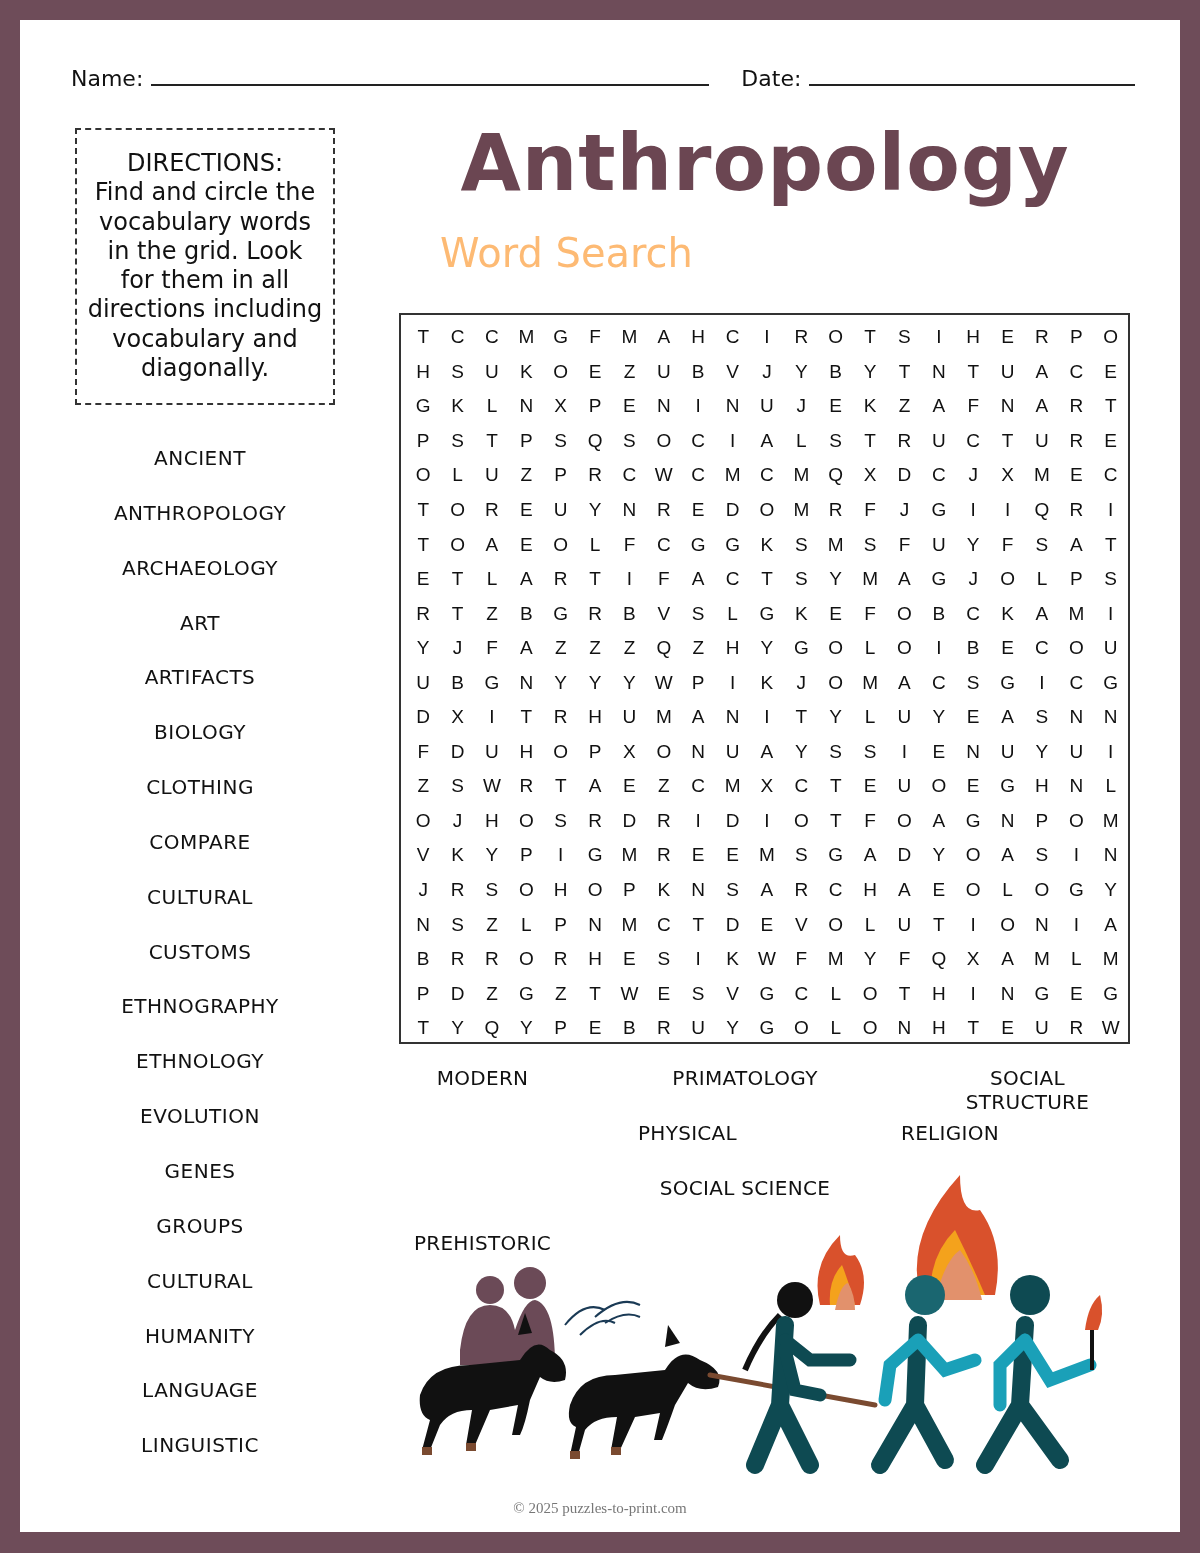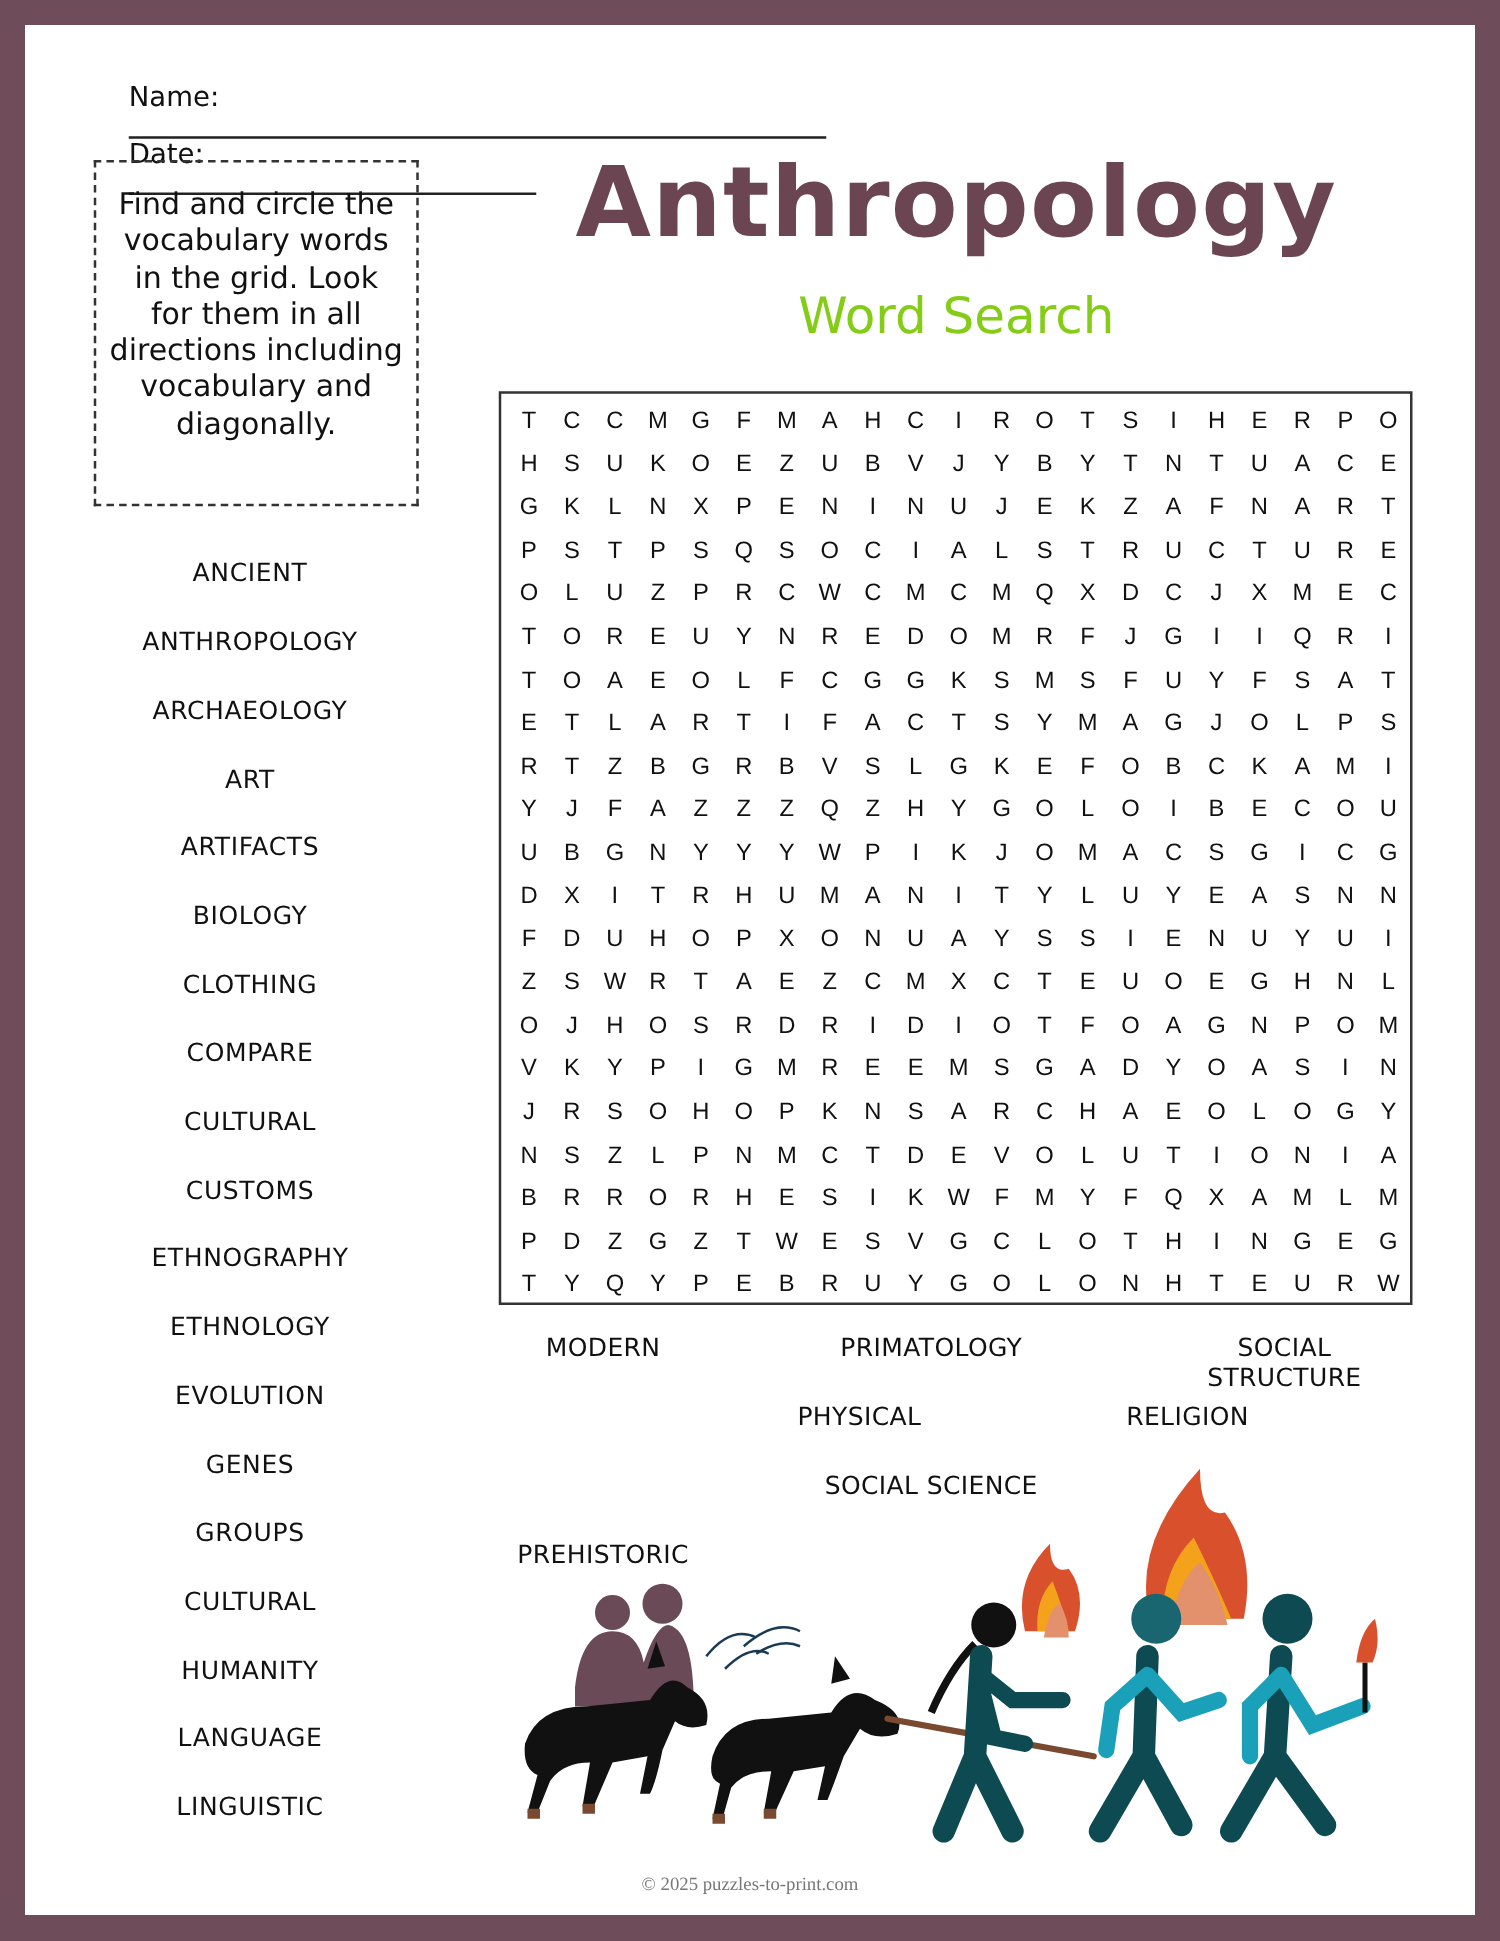--- a/index.html
+++ b/index.html
@@ -1,35 +1,35 @@
 <!DOCTYPE html>
 <html><head>
 <meta charset="utf-8">
 <style>
   * { box-sizing: border-box; margin: 0; padding: 0; }
   html, body { width: 1200px; height: 1553px; background: #6e4c59; overflow: hidden; }
   body { position: relative; font-family: "DejaVu Sans", sans-serif; color: #111; }
   .page { position: absolute; left: 20px; top: 20px; width: 1160px; height: 1512px; background: #fff; }
 
-  .name-row { position: absolute; top: 66px; left: 71px; font-size: 22px; display: flex; align-items: baseline; flex-direction: column; }
+  .name-row { position: absolute; top: 66px; left: 71px; font-size: 22px; display: flex; align-items: baseline; }
   .name-row .label { margin-right: 8px; }
   .name-row .line { display: inline-block; border-bottom: 2px solid #222; height: 20px; }
   .name-line { width: 558px; }
   .date-label { margin-left: 32px; }
   .date-line { width: 326px; }
 
   .directions { position: absolute; left: 75px; top: 128px; width: 260px; height: 277px;
     border: 2px dashed #333; text-align: center; font-size: 24px; line-height: 29.3px;
     padding-top: 19px; color: #111; }
 
   .title { position: absolute; left: 440px; width: 650px; top: 118px; text-align: center;
     font-family: "DejaVu Sans", sans-serif; font-weight: bold; font-size: 78px; color: #6b4652;
     letter-spacing: 1px; }
-  .subtitle { position: absolute; left: 440px; width: 650px; top: 230px; text-align: center;
-    font-size: 40px; color: #84cc16; font-family: "DejaVu Sans", sans-serif; }
+  .subtitle { position: absolute; left: 440px; width: 650px; top: 230px; 
+    font-size: 40px; color: #fdba74; font-family: "DejaVu Sans", sans-serif; }
 
   .left-words { position: absolute; left: 80px; width: 240px; top: 446px; }
   .left-words .w { height: 54.85px; text-align: center; font-size: 20px; letter-spacing: 0.5px; }
 
   .grid { position: absolute; left: 399px; top: 313px; width: 731px; height: 731px;
     border: 2px solid #333; padding: 5px 0 0 0; }
   .grid-row { display: flex; height: 34.55px; align-items: center; padding-left: 5px; }
   .grid-cell { width: 34.4px; text-align: center; font-family: "Liberation Sans", sans-serif;
     font-size: 19px; color: #111; }
 
@@ -50,20 +50,21 @@
 <div class="page"></div>
 
 <div class="name-row">
   <span class="label">Name:</span>
   <span class="line name-line"></span>
   <span class="label date-label">Date:</span>
   <span class="line date-line"></span>
 </div>
 
 <div class="directions">
+  <div>DIRECTIONS:</div>
   <div>Find and circle the</div>
   <div>vocabulary words</div>
   <div>in the grid.  Look</div>
   <div>for them in all</div>
   <div>directions including</div>
   <div>vocabulary and</div>
   <div>diagonally.</div>
 </div>
 
 <div class="title">Anthropology</div>

